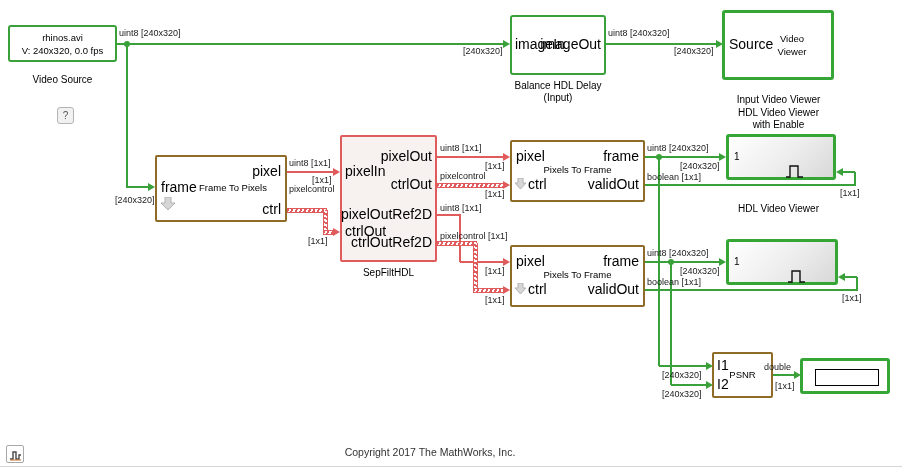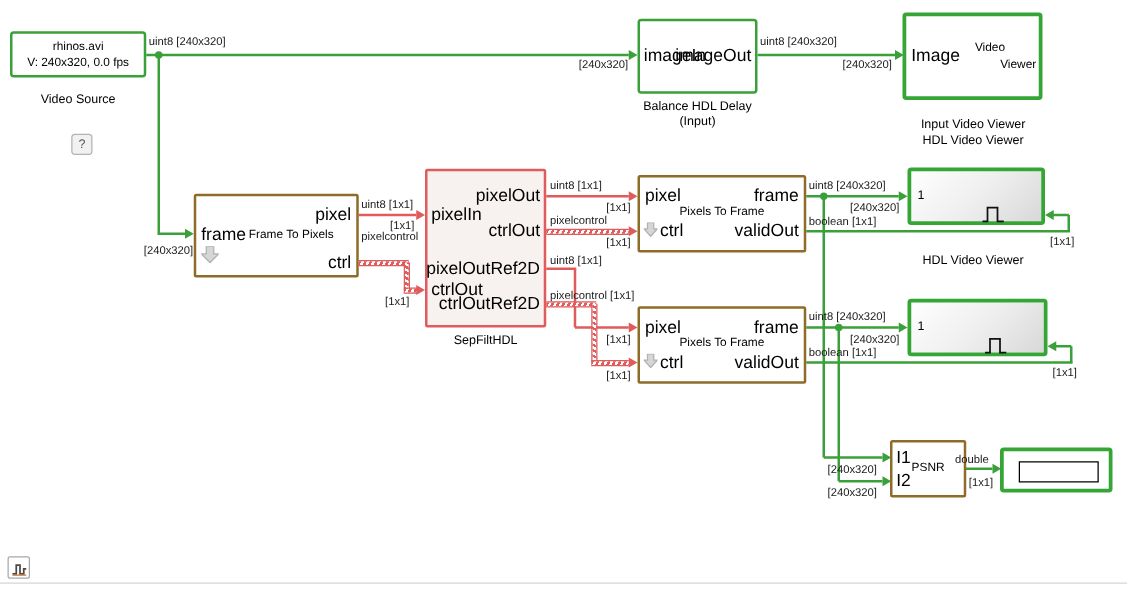--- a/index.html
+++ b/index.html
@@ -125,27 +125,28 @@
   <div class="bname" style="left:8px;top:74px;width:109px;">Video Source</div>
 
   <div class="block b-green" style="left:510px;top:15px;width:96px;height:60px;">
     <div class="port" style="left:3px;top:22px;">imageIn</div>
     <div class="port pr" style="right:3px;top:22px;">imageOut</div>
   </div>
   <div class="bname" style="left:478px;top:92px;width:160px;">(Input)</div>
   <div class="bname" style="left:478px;top:80px;width:160px;">Balance HDL Delay</div>
 
   <div class="block b-green3" style="left:722px;top:10px;width:112px;height:70px;">
-    <div class="port" style="left:4px;top:26px;">Image</div>
+    <div class="port" style="left:4px;top:26px;">Source</div>
     <div class="content" style="left:30px;right:2px;top:20px;">Video</div>
-    <div class="content" style="left:30px;right:2px;top:33px;text-align:right;">Viewer</div>
+    <div class="content" style="left:30px;right:2px;top:33px;">Viewer</div>
   </div>
   <div class="bname" style="left:706px;top:94px;width:145px;">Input Video Viewer</div>
 
   <div class="bname" style="left:706px;top:107px;width:145px;">HDL Video Viewer</div>
+  <div class="bname" style="left:706px;top:119px;width:145px;">with Enable</div>
   <div class="block b-green3 grad" style="left:726px;top:134px;width:110px;height:46px;">
     <div class="port" style="left:5px;top:14px;font-size:10px;">1</div>
     <svg width="20" height="15" style="position:absolute;left:56px;top:27px;">
       <polyline points="1,13 5,13 5,2 13,2 13,13 18,13" fill="none" stroke="#111" stroke-width="1.4"></polyline>
     </svg>
   </div>
 
   <div class="bname" style="left:706px;top:203px;width:145px;">HDL Video Viewer</div>
   <div class="block b-green3 grad" style="left:726px;top:239px;width:112px;height:46px;">
     <div class="port" style="left:5px;top:14px;font-size:10px;">1</div>
@@ -236,20 +237,21 @@
   <div class="lbl" style="left:647px;top:277px;">boolean [1x1]</div>
   <div class="lbl" style="left:842px;top:293px;">[1x1]</div>
 
   <div class="lbl" style="left:662px;top:370px;">[240x320]</div>
   <div class="lbl" style="left:662px;top:389px;">[240x320]</div>
   <div class="lbl" style="left:764px;top:362px;text-align:right;">double</div>
   <div class="lbl" style="left:775px;top:381px;">[1x1]</div>
 
   <div class="help-btn">?</div>
 
+  <div class="copyright">Copyright 2017 The MathWorks, Inc.</div>
 
   <div class="badge">
     <svg width="13" height="13">
       <polyline points="1,11 4,11 4,4 7,4 7,11 10,11 10,7 12,7" fill="none" stroke="#4a4a4a" stroke-width="1.4"></polyline>
       <line x1="1" y1="12" x2="12" y2="12" stroke="#c87533" stroke-width="1"></line>
     </svg>
   </div>
 
   <div class="bottom-line"></div>
 </div>

